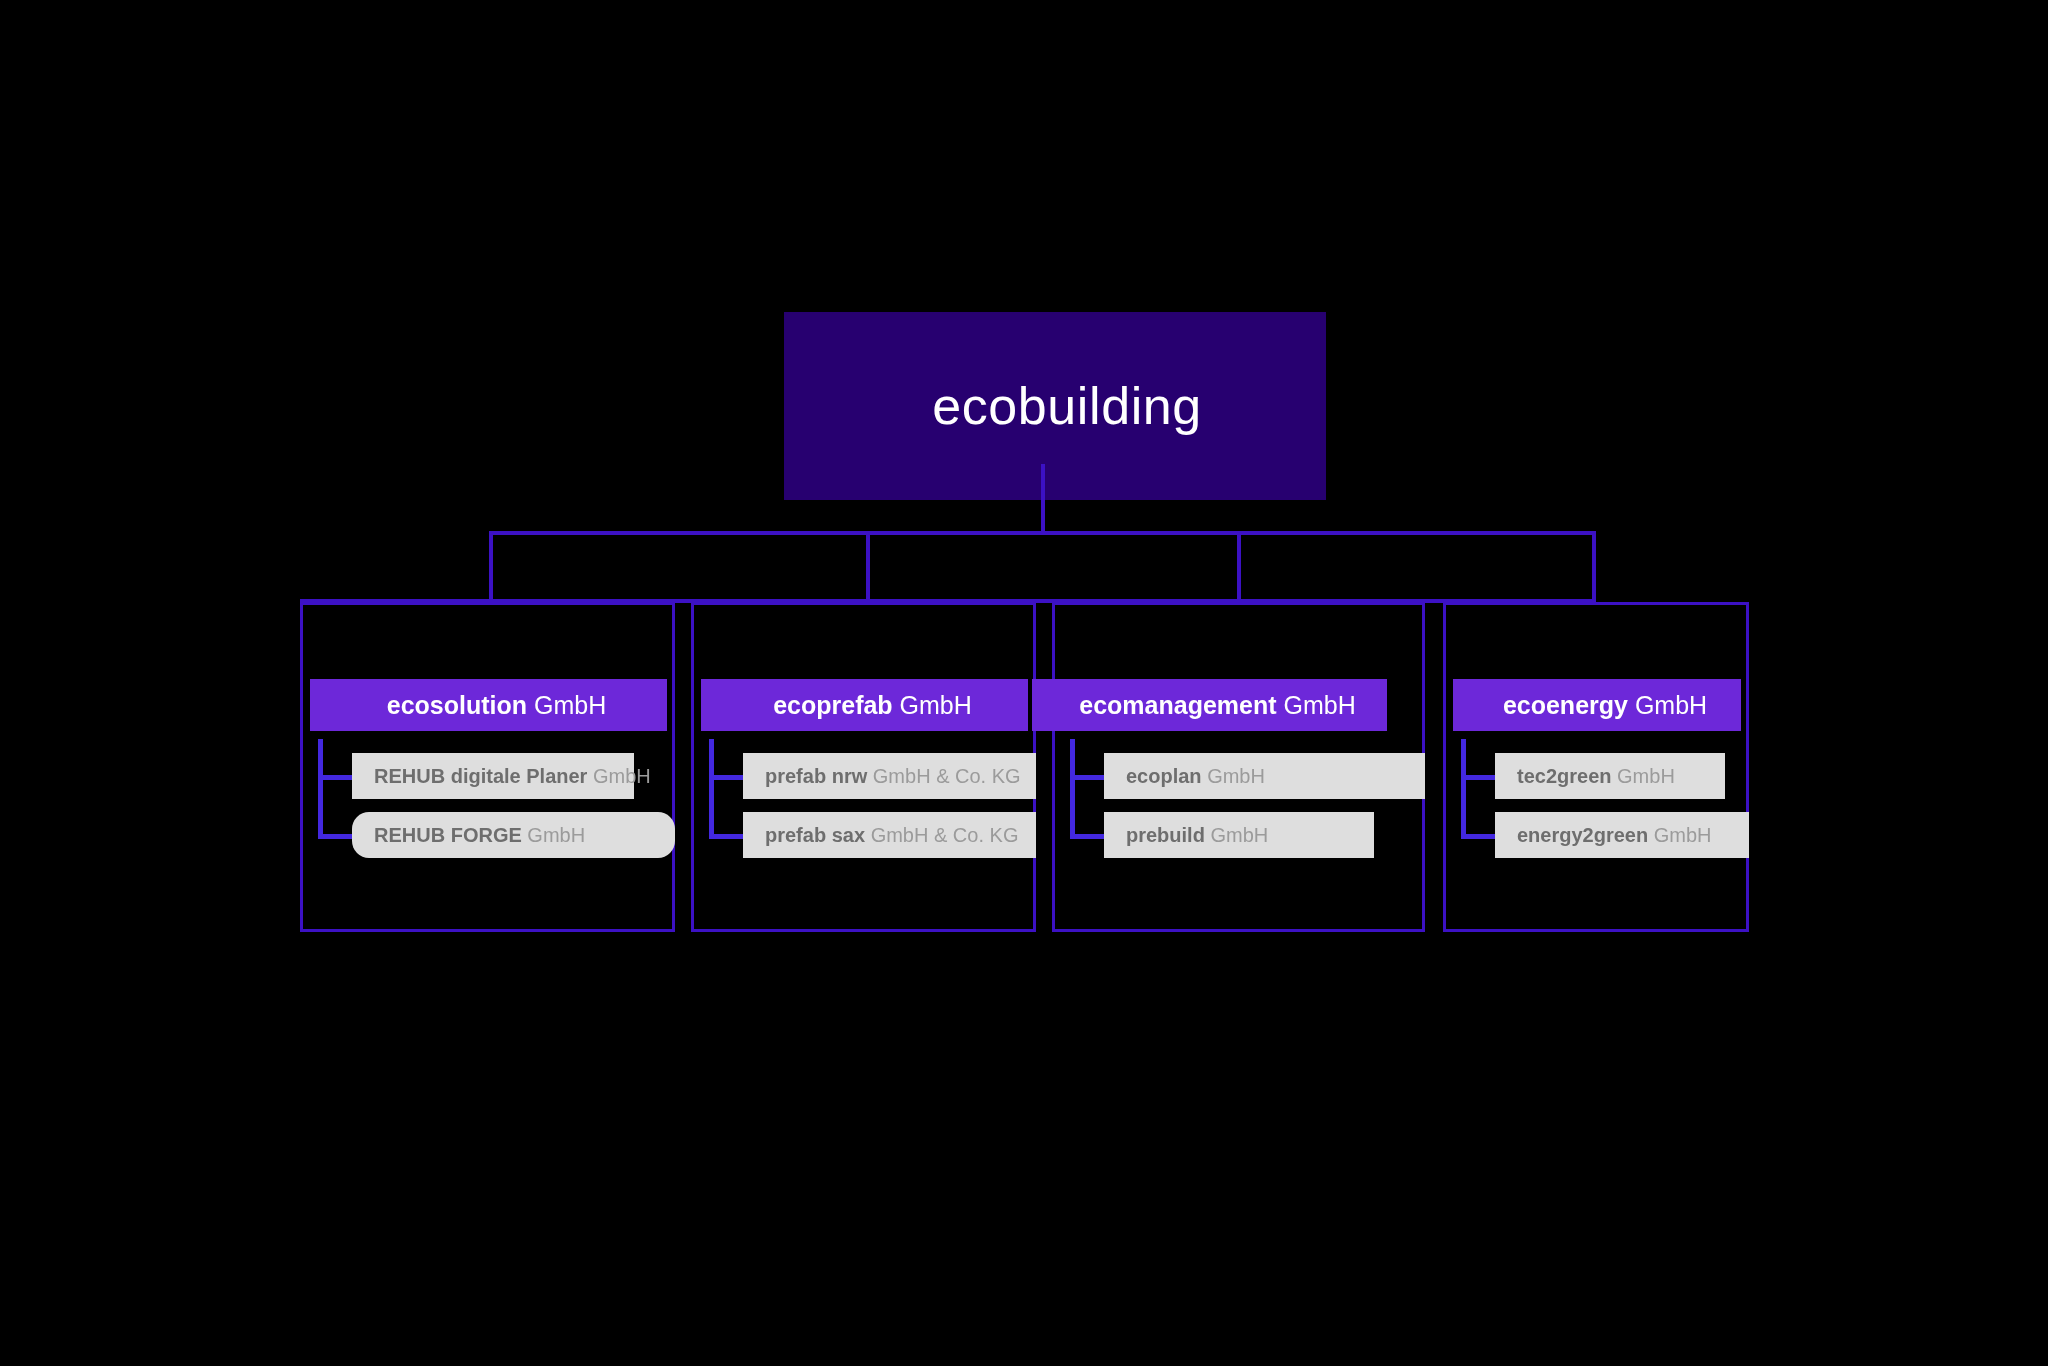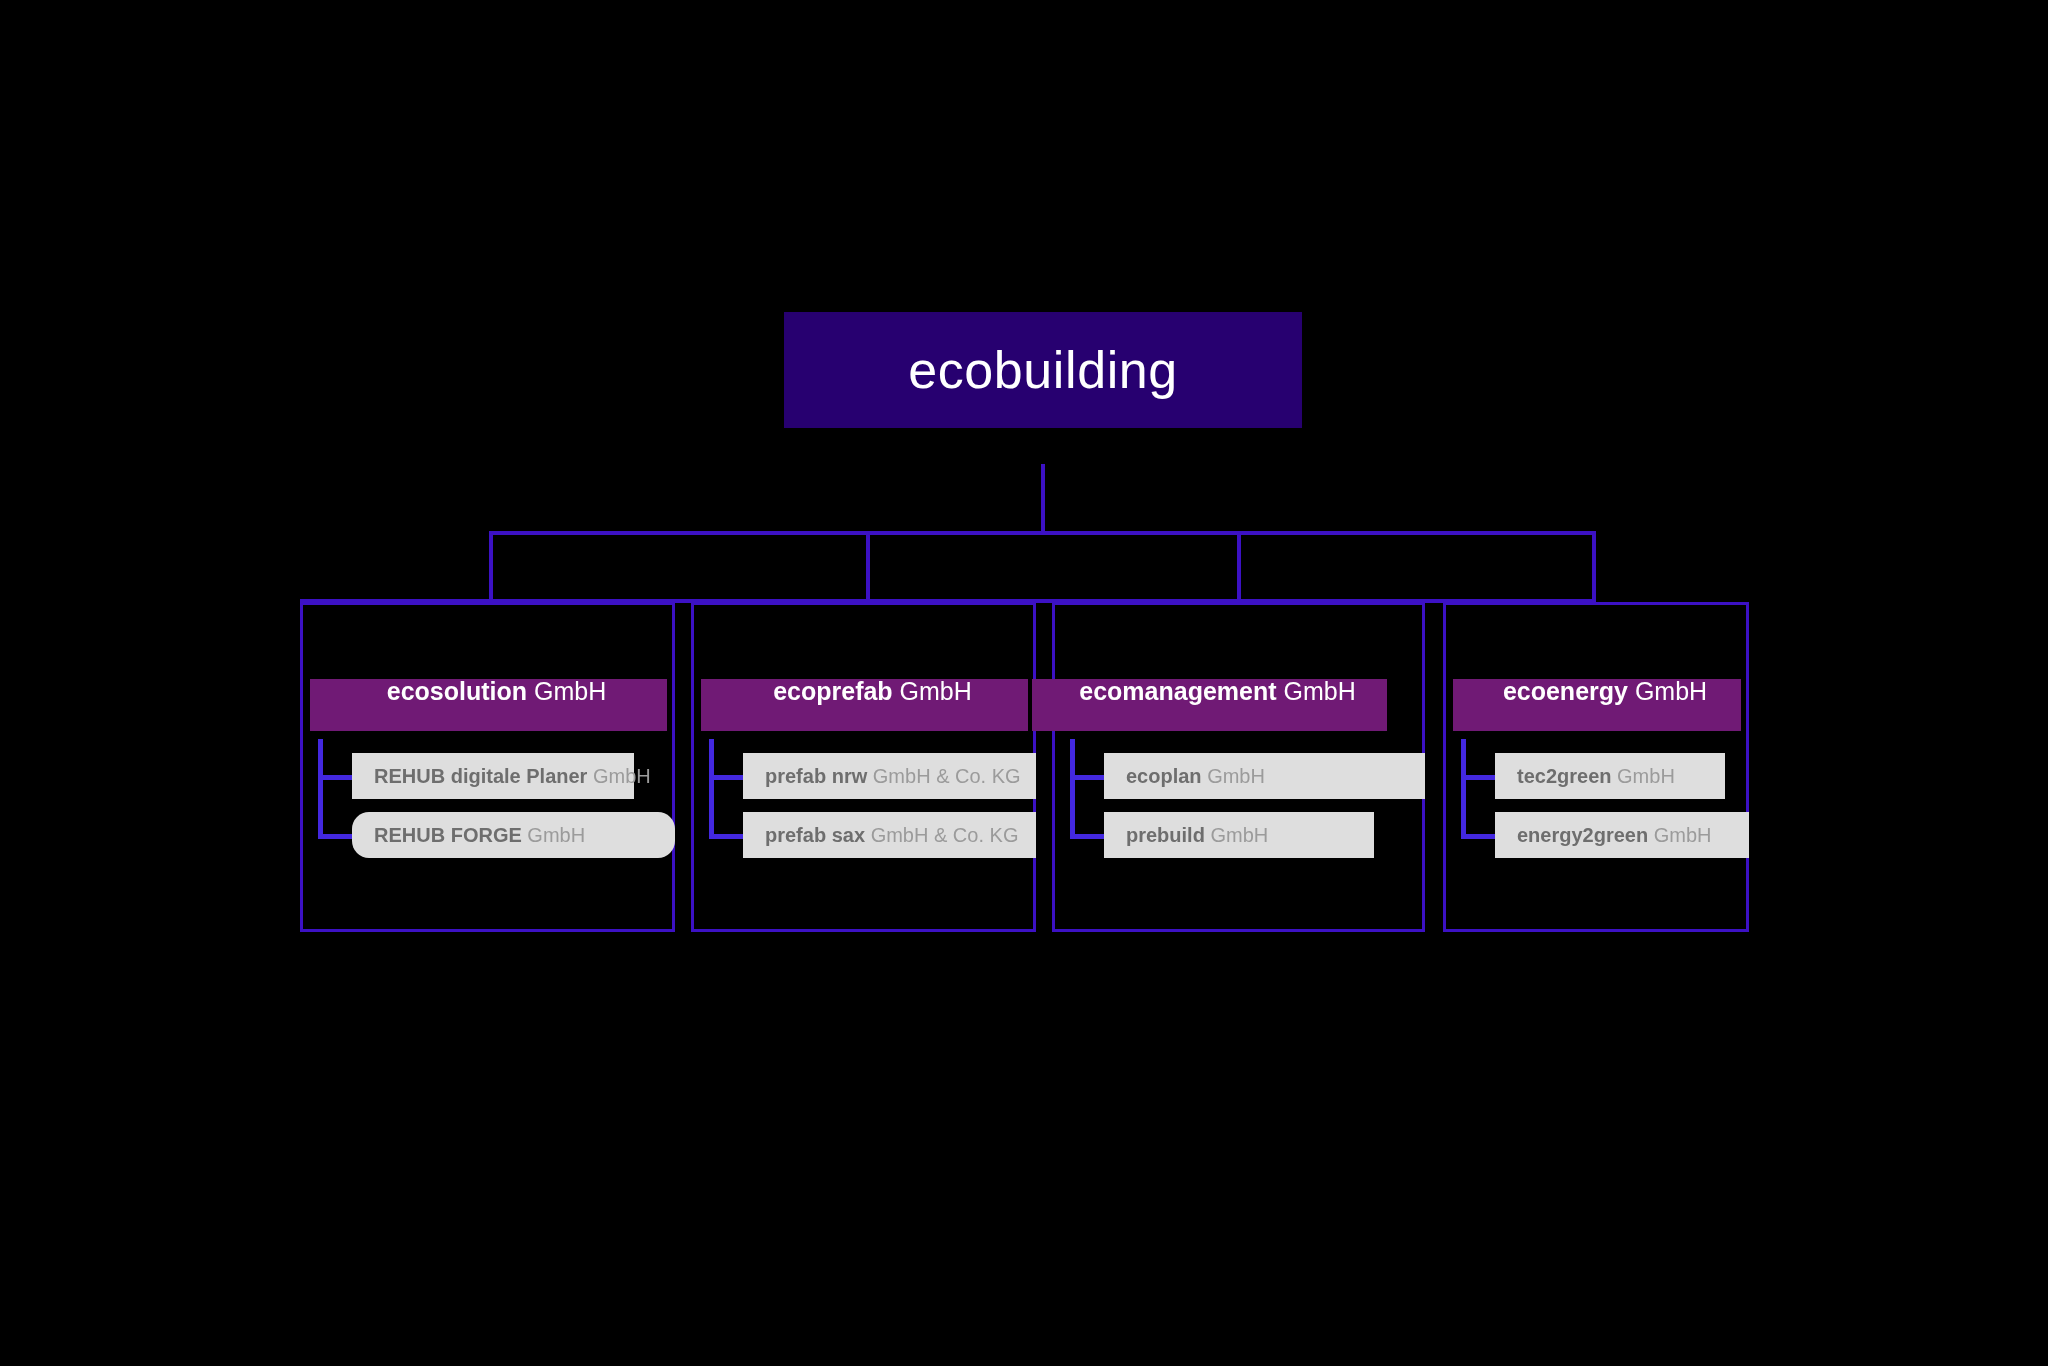--- a/index.html
+++ b/index.html
@@ -22,25 +22,26 @@
     height: 1366px;
     background: #000000;
   }
 
   
   .root-box {
     position: absolute;
     left: 784px;
     top: 312px;
     width: 518px;
-    height: 116px;
+    height: 188px;
     background: #270070;
     display: flex;
     align-items: center;
     justify-content: center;
+    padding-left: 24px;
   }
   .root-title {
     color: #ffffff;
     font-size: 52px;
     font-weight: 300;
     letter-spacing: 0.6px;
     line-height: 1;
     white-space: nowrap;
   }
 
@@ -58,22 +59,23 @@
     top: 602px;
     height: 330px;
     border: 3px solid #3c11c4;
     box-sizing: border-box;
     background: transparent;
   }
 
   .col-header {
     position: absolute;
     height: 52px;
-    background: #701a75;
+    background: #6d28d9;
     display: flex;
+    align-items: center;
     justify-content: center;
     box-sizing: border-box;
     padding-left: 16px;
   }
   .col-header .hdr-text {
     color: #ffffff;
     font-size: 25px;
     line-height: 1;
     white-space: nowrap;
   }

